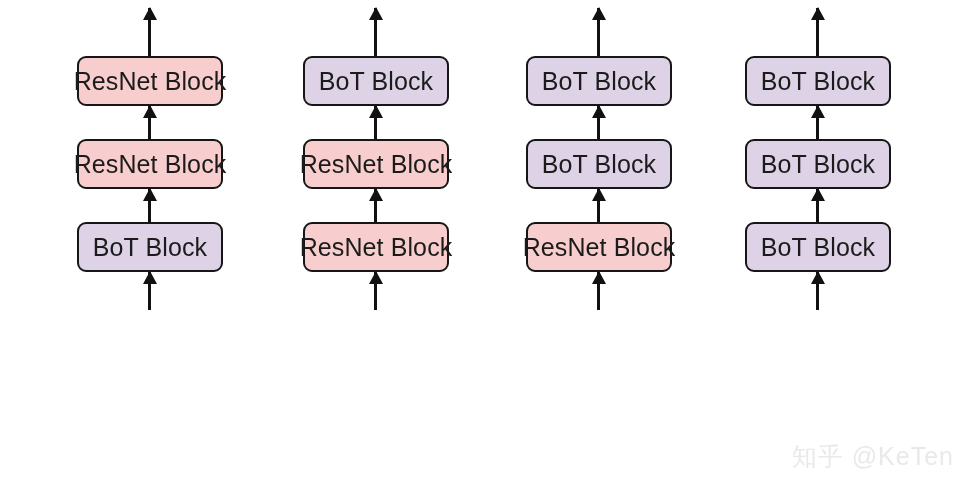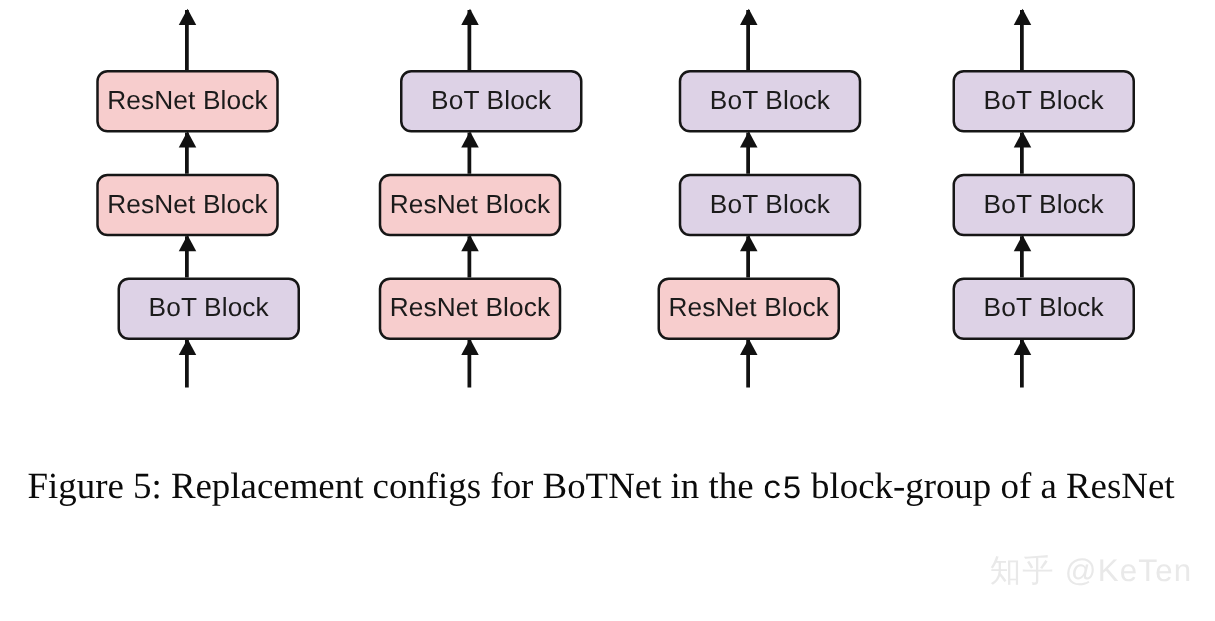--- a/index.html
+++ b/index.html
@@ -40,28 +40,28 @@
     position: absolute;
     left: 33px;
     width: 146px;
     height: 50px;
     box-sizing: border-box;
     border: 2.5px solid #161616;
     border-radius: 9px;
     display: flex;
     align-items: center;
     justify-content: center;
-    font-size: 21px;
+    font-size: 25px;
     color: #1b1b1b;
     letter-spacing: .1px;
     white-space: nowrap;
     z-index: 3;
   }
   .block.resnet { background: #f7cdcd; }
-  .block.bot    { background: #ddd2e6; margin-left: 17px; }
+  .block.bot    { background: #ddd2e6; }
 
   .slot-top    { top: 56px; }
   .slot-mid    { top: 139px; }
   .slot-bottom { top: 222px; }
 
   
   .arrow {
     position: absolute;
     left: 104px;
     width: 3px;
@@ -168,17 +168,16 @@
       <div class="block bot slot-top">BoT Block</div>
       <div class="arrow arrow-mid-up"></div>
       <div class="block bot slot-mid">BoT Block</div>
       <div class="arrow arrow-low-up"></div>
       <div class="block bot slot-bottom">BoT Block</div>
       <div class="arrow arrow-in"></div>
     </div>
 
   </div>
 
-  <div id="caption"><span>Figure 5: Replacement configs for BoTNet in the </span><span class="mono">c5</span><span> block-group of a ResNet</span></div>
 
   <div id="watermark">知乎 @KeTen</div>
 
 </div>
 
 </body></html>

